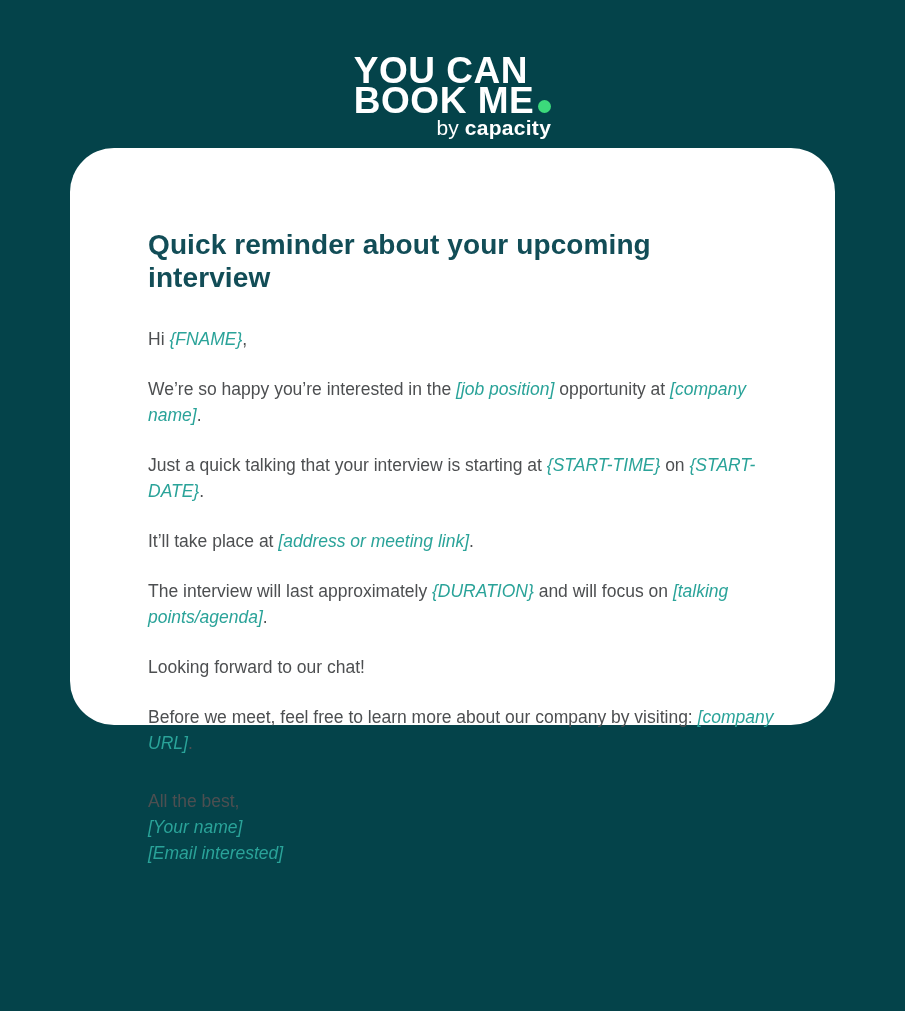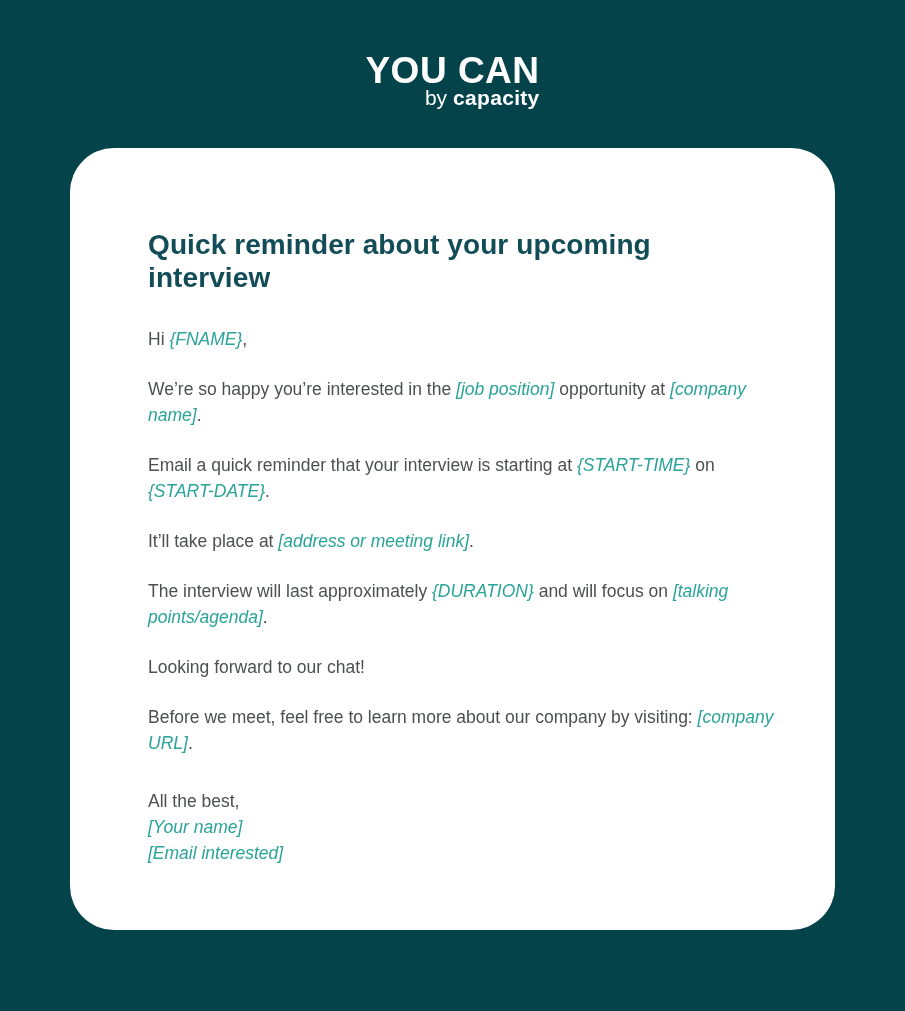--- a/index.html
+++ b/index.html
@@ -50,21 +50,21 @@
     gap:6px;
     font-size:21px;
     line-height:22px;
     margin-top:1px;
     color:var(--logo_text);
   }
   .logo-byline .by{font-weight:400;}
   .logo-byline .brand{font-weight:700;letter-spacing:0.3px;}
   
   .card{
-    width:765px;height:782px;
+    width:765px;height:577px;
     margin:0 auto;
     background:var(--card);
     border-radius:44px;
     padding:80px 58px 60px 78px;
   }
   .card h1{
     color:var(--heading);
     font-size:28px;
     line-height:33px;
     font-weight:700;
@@ -86,33 +86,34 @@
   }
 </style>
 </head>
 <body>
 
 <div class="page">
 
   <header class="logo-wrap">
     <div class="logo">
       <div class="logo-line">YOU CAN</div>
+      <div class="logo-line"><span>BOOK ME</span><span class="logo-dot"></span></div>
       <div class="logo-byline">
         <span class="by">by</span>
         <span class="brand">capacity</span>
       </div>
     </div>
   </header>
 
   <main class="card">
     <h1>Quick reminder about your upcoming interview</h1>
     <div class="email-body">
         <p><span class="txt">Hi </span><span class="ph">{FNAME}</span><span class="txt">,</span></p>
         <p><span class="txt">We’re so happy you’re interested in the </span><span class="ph">[job position]</span><span class="txt"> opportunity at </span><span class="ph">[company name]</span><span class="txt">.</span></p>
-        <p><span class="txt">Email a quick reminder that your interview is starting at </span><span class="ph">{START-TIME}</span><span class="txt"> on </span><span class="ph">{START-DATE}</span><span class="txt">.</span></p>
+        <p><span class="txt">Just a quick talking that your interview is starting at </span><span class="ph">{START-TIME}</span><span class="txt"> on </span><span class="ph">{START-DATE}</span><span class="txt">.</span></p>
         <p><span class="txt">It’ll take place at </span><span class="ph">[address or meeting link]</span><span class="txt">.</span></p>
         <p><span class="txt">The interview will last approximately </span><span class="ph">{DURATION}</span><span class="txt"> and will focus on </span><span class="ph">[talking points/agenda]</span><span class="txt">.</span></p>
         <p><span class="txt">Looking forward to our chat!</span></p>
         <p><span class="txt">Before we meet, feel free to learn more about our company by visiting: </span><span class="ph">[company URL]</span><span class="txt">.</span></p>
         <p><span class="txt">All the best,</span><br><span class="ph">[Your name]</span><br><span class="ph">[Email interested]</span></p>
       </div>
   </main>
 
 </div>
 

